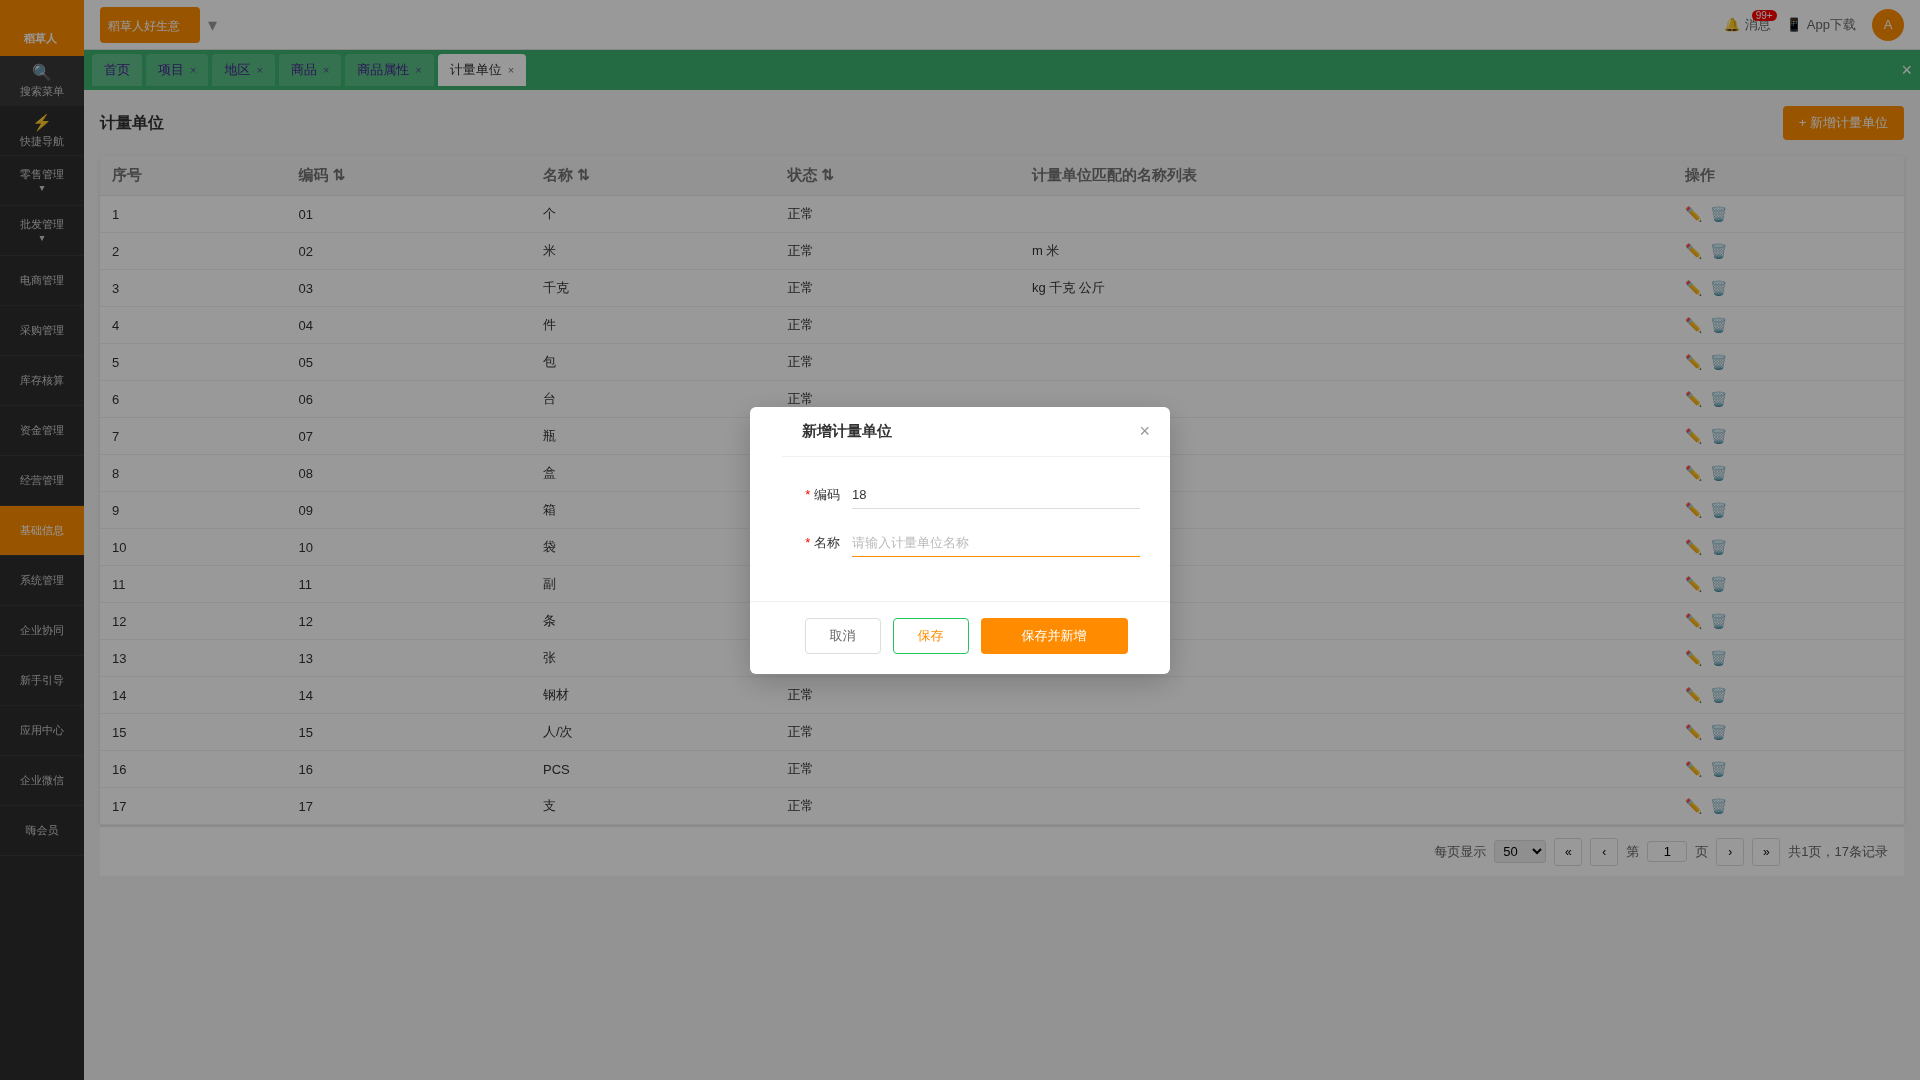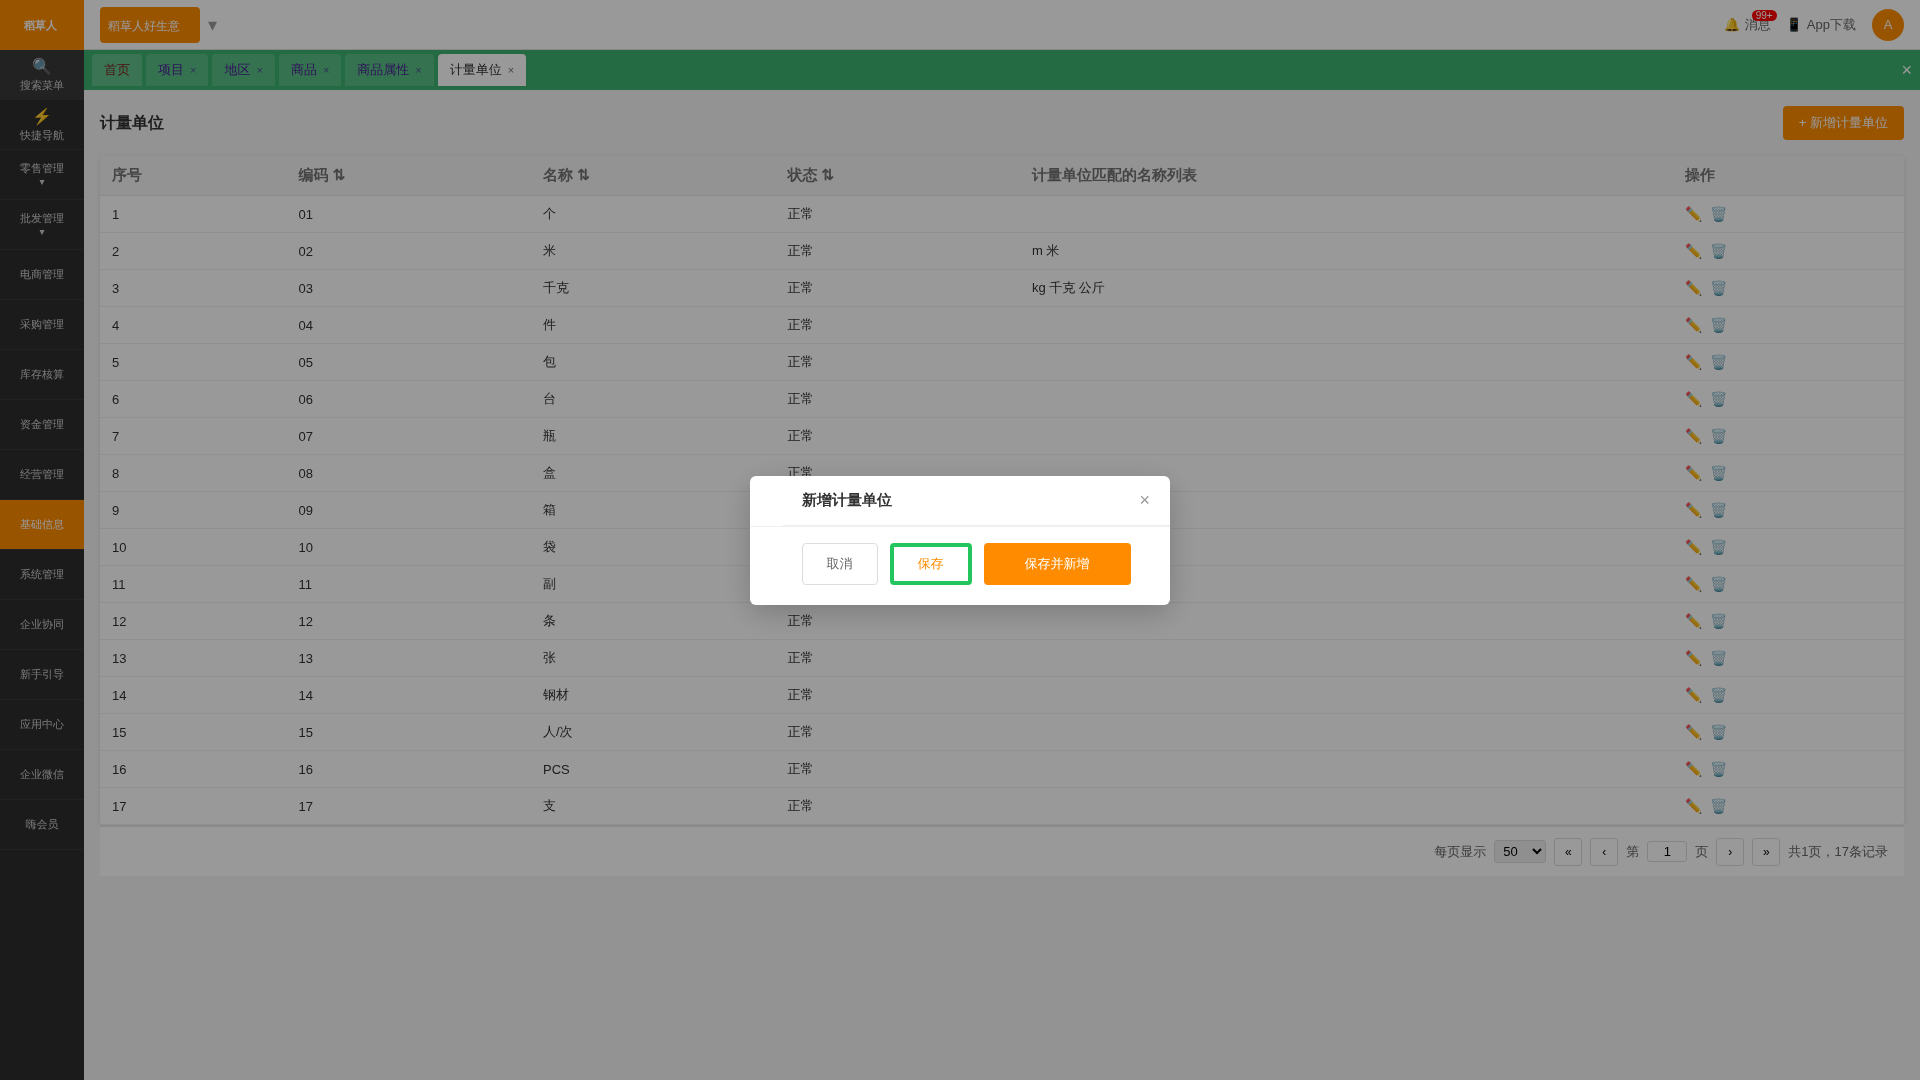--- a/index.html
+++ b/index.html
@@ -1,20 +1,20 @@
 <!DOCTYPE html>
 <html><head>
   <meta charset="utf-8">
   <style>
     * { box-sizing: border-box; margin: 0; padding: 0; }
     body { font-family: "Microsoft YaHei", "PingFang SC", Arial, sans-serif; font-size: 13px; background: #f0f0f0; display: flex; height: 1080px; width: 1920px; overflow: hidden; }
 
     
     .sidebar { width: 84px; background: #2d2d2d; display: flex; flex-direction: column; height: 100%; flex-shrink: 0; }
-    .sidebar-logo { height: 50px; display: flex; align-items: center; justify-content: center; background: #ff8c00; }
+    .sidebar-logo { height: 56px; display: flex; align-items: flex-end; justify-content: center; background: #ff8c00; }
     .sidebar-logo-img { width: 50px; height: 36px; background: #ff8c00; display: flex; align-items: center; justify-content: center; color: white; font-size: 12px; font-weight: bold; }
     .sidebar-search { height: 40px; display: flex; align-items: center; justify-content: center; color: #aaa; font-size: 12px; background: #3a3a3a; cursor: pointer; }
     .sidebar-item { height: 50px; display: flex; flex-direction: column; align-items: center; justify-content: center; color: #ccc; font-size: 12px; cursor: pointer; border-bottom: 1px solid #3a3a3a; }
     .sidebar-item.active { background: #ff8c00; color: white; }
     .sidebar-item .item-icon { font-size: 16px; margin-bottom: 2px; }
     .sidebar-item .item-label { font-size: 11px; }
 
     
     .main { flex: 1; display: flex; flex-direction: column; background: #f5f5f5; }
 
@@ -23,21 +23,21 @@
     .topbar-left { display: flex; align-items: center; gap: 8px; }
     .topbar-right { display: flex; align-items: center; gap: 16px; }
     .topbar-msg { display: flex; align-items: center; gap: 4px; color: #666; font-size: 13px; position: relative; cursor: pointer; }
     .badge { background: #f00; color: white; font-size: 10px; border-radius: 10px; padding: 0 4px; position: absolute; top: -6px; right: -6px; }
     .topbar-app { display: flex; align-items: center; gap: 4px; color: #666; font-size: 13px; cursor: pointer; }
     .topbar-avatar { width: 32px; height: 32px; border-radius: 50%; background: #ff8c00; display: flex; align-items: center; justify-content: center; color: white; font-size: 13px; cursor: pointer; }
 
     
     .tabs { height: 40px; background: #3cb371; display: flex; align-items: center; padding: 0 8px; gap: 4px; flex-shrink: 0; }
     .tab { height: 32px; display: flex; align-items: center; padding: 0 12px; border-radius: 4px 4px 0 0; font-size: 13px; cursor: pointer; gap: 6px; }
-    .tab.home { background: rgba(255,255,255,0.2); color: #7f1d1d; }
+    .tab.home { background: rgba(255,255,255,0.2); color: #4c1d95; }
     .tab.active { background: white; color: #333; }
     .tab.inactive { background: rgba(255,255,255,0.15); color: #4c1d95; }
     .tab .close-x { font-size: 11px; opacity: 0.7; }
 
     
     .content { flex: 1; padding: 16px; overflow: auto; position: relative; }
     .page-title { font-size: 16px; font-weight: bold; color: #333; margin-bottom: 16px; display: flex; justify-content: space-between; align-items: center; }
     .btn-add { background: #ff8c00; color: white; border: none; border-radius: 4px; padding: 8px 16px; font-size: 13px; cursor: pointer; }
 
     
@@ -63,21 +63,21 @@
     .modal-title { font-size: 15px; font-weight: bold; color: #333; }
     .modal-close { font-size: 18px; color: #999; cursor: pointer; background: none; border: none; }
     .modal-body { padding: 24px 30px; }
     .form-row { display: flex; align-items: center; margin-bottom: 20px; }
     .form-label { width: 60px; text-align: right; margin-right: 12px; color: #333; font-size: 13px; flex-shrink: 0; }
     .form-input { flex: 1; border: none; border-bottom: 1px solid #ddd; padding: 6px 0; font-size: 13px; color: #333; outline: none; }
     .form-input.focused { border-bottom-color: #ff8c00; }
     .form-input::placeholder { color: #bbb; }
     .modal-footer { display: flex; justify-content: center; gap: 12px; padding: 16px 20px 20px; border-top: 1px solid #f0f0f0; }
     .btn-cancel { border: 1px solid #ddd; background: white; color: #666; border-radius: 4px; padding: 8px 24px; font-size: 13px; cursor: pointer; margin-left: 12px; }
-    .btn-save { border: 4px solid #22c55e; background: white; color: #ff8c00; border-radius: 4px; padding: 8px 24px; font-size: 13px; cursor: pointer; }
+    .btn-save { border: 1px solid #22c55e; background: white; color: #ff8c00; border-radius: 4px; padding: 8px 24px; font-size: 13px; cursor: pointer; }
     .btn-save-new { border: none; background: #ff8c00; color: white; border-radius: 4px; padding: 8px 41px; font-size: 13px; cursor: pointer; }
   </style>
 </head>
 <body>
 
 <div class="sidebar">
   <div class="sidebar-logo">
     <div class="sidebar-logo-img">
       <svg width="44" height="36" viewBox="0 0 44 36" fill="none">
         <rect width="44" height="36" rx="4" fill="#ff8c00"></rect>
@@ -475,19 +475,33 @@
     </div>
   </div>
 </div>
 
 <div class="overlay">
   <div class="modal">
     <div class="modal-header">
       <span class="modal-title">新增计量单位</span>
       <button class="modal-close">×</button>
     </div>
+    <div class="modal-body">
+      <div class="form-row">
+        <span class="form-label">
+          <span style="color:red;">*</span> 编码
+        </span>
+        <input type="text" class="form-input" value="18" style="">
+      </div>
+      <div class="form-row">
+        <span class="form-label">
+          <span style="color:red;">*</span> 名称
+        </span>
+        <input type="text" class="form-input focused" placeholder="请输入计量单位名称" style="">
+      </div>
+    </div>
     <div class="modal-footer">
       <button class="btn-cancel">取消</button>
       <button class="btn-save">保存</button>
       <button class="btn-save-new">保存并新增</button>
     </div>
   </div>
 </div>
 
 </body></html>

